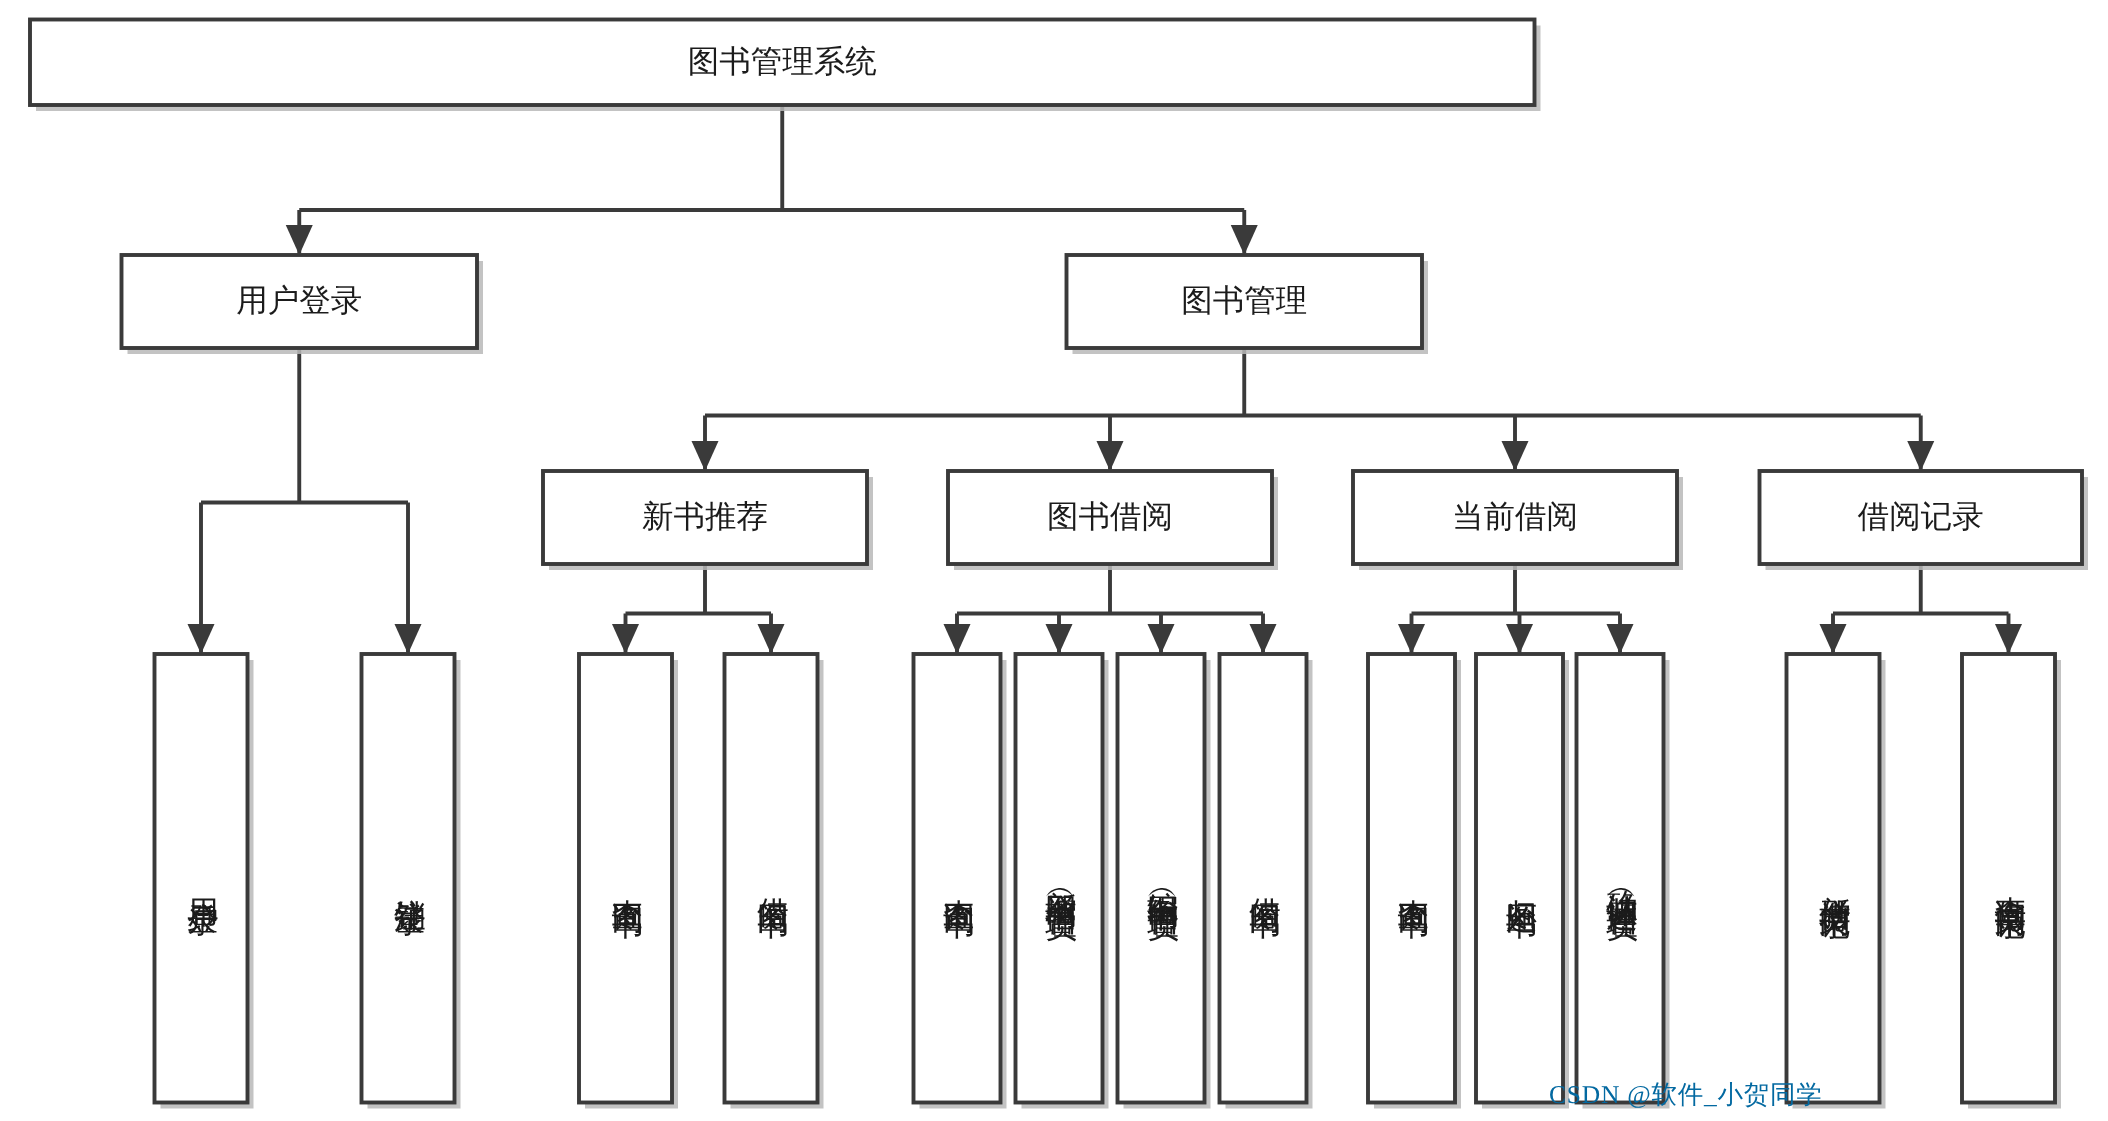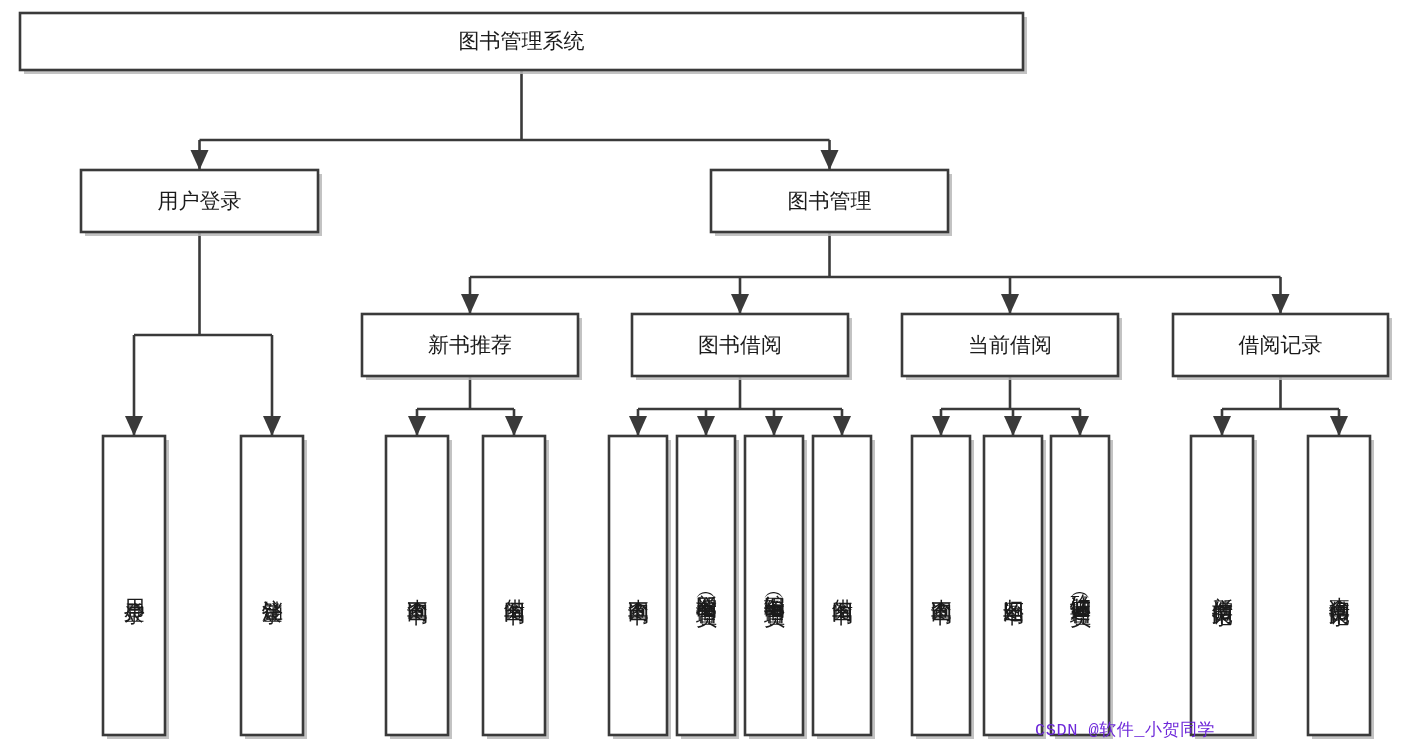--- a/index.html
+++ b/index.html
@@ -68,23 +68,23 @@
     line-height: 1.18;
     letter-spacing: 2px;
     color: #1b1b1b;
     white-space: nowrap;
     text-align: center;
   }
   .watermark {
     position: absolute;
     right: 8px;
     bottom: 6px;
-    font-family: Liberation Mono, monospace;
+    font-family: Liberation Serif, serif;
     font-size: 17px;
-    color: #6d28d9;
+    color: #0369a1;
     letter-spacing: 0.5px;
     user-select: none;
   }
 </style>
 </head>
 <body>
 
 <div id="diagram-root">
 
   <svg id="tree-svg" viewBox="0 0 1405 747">

